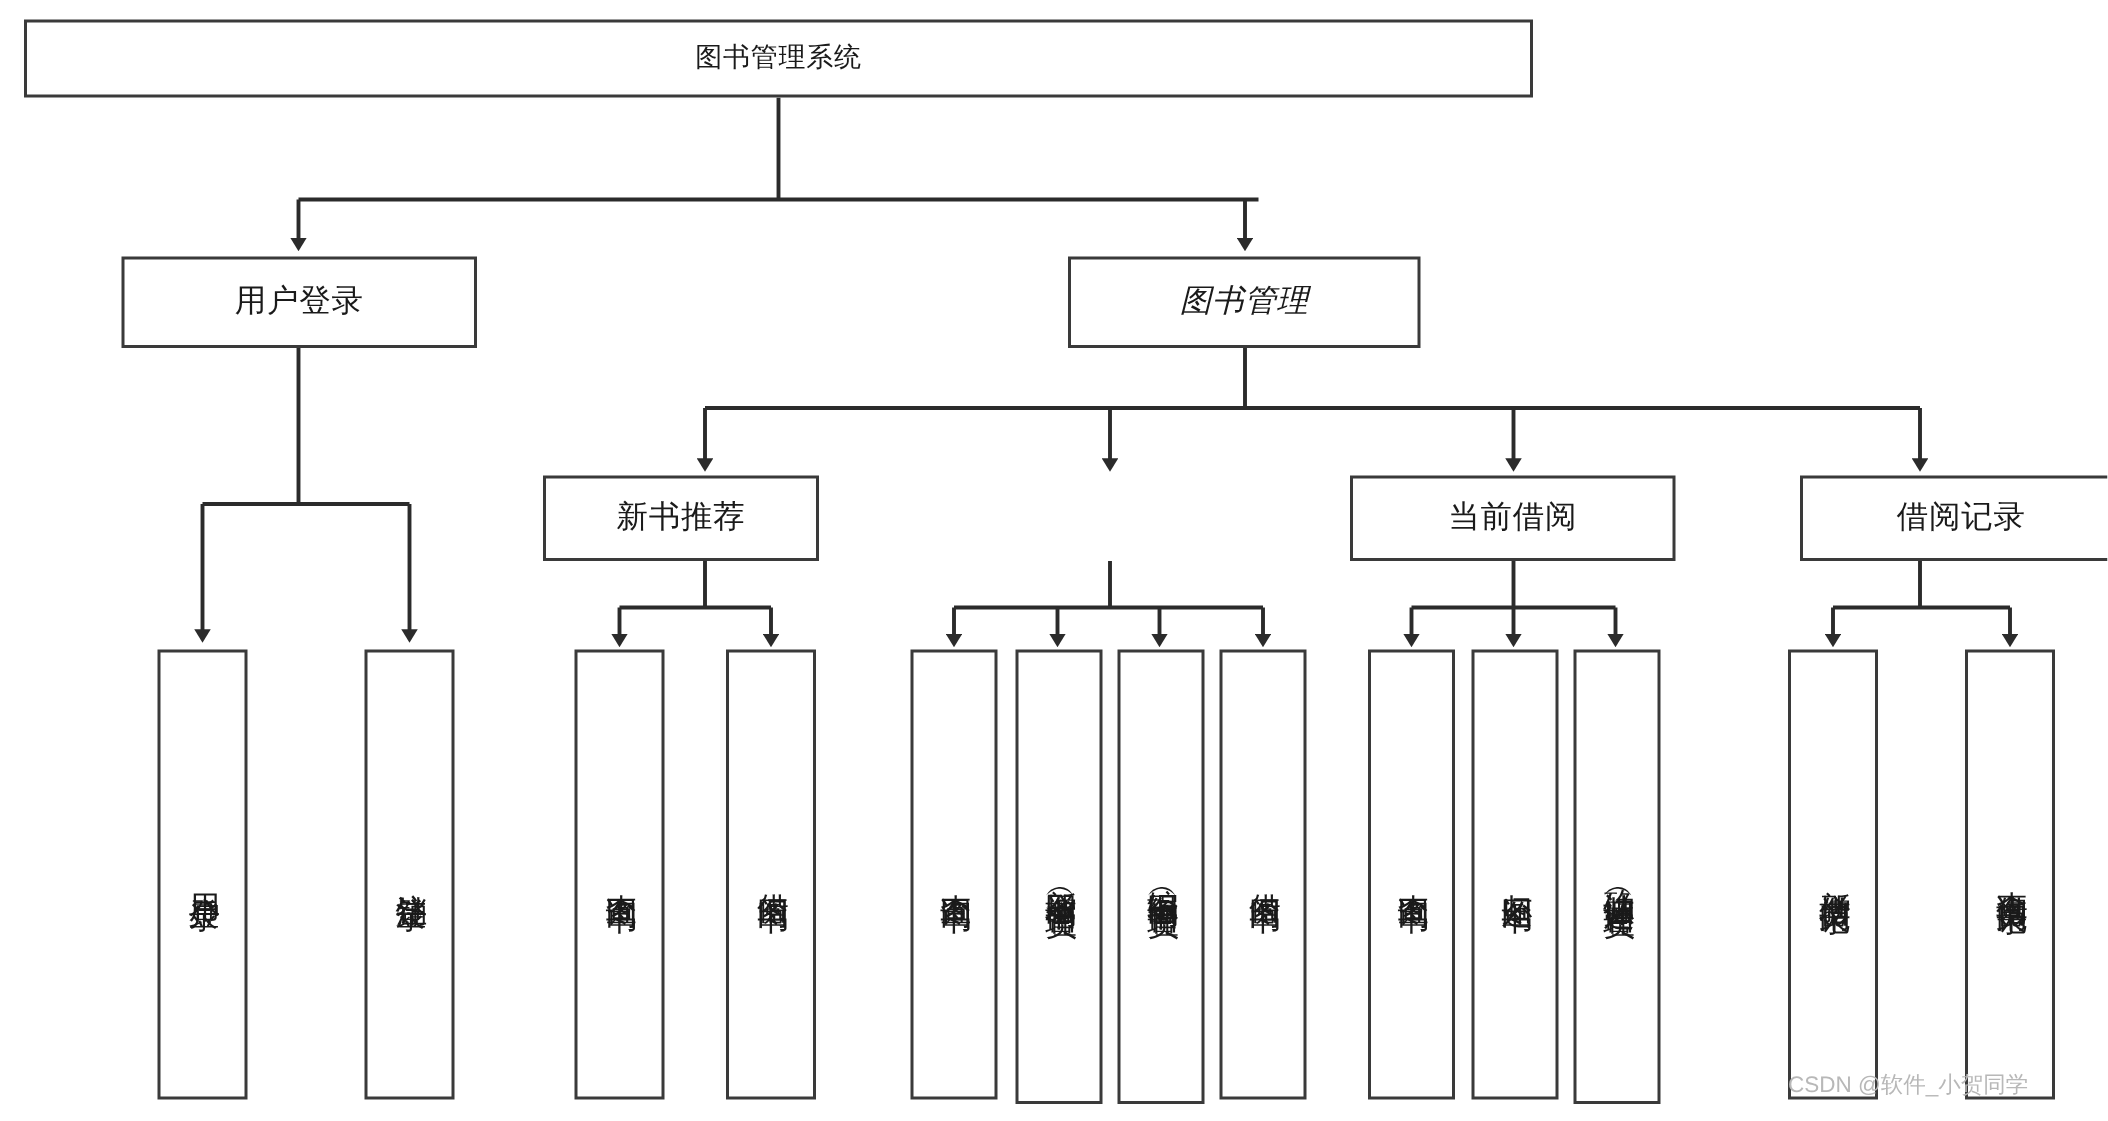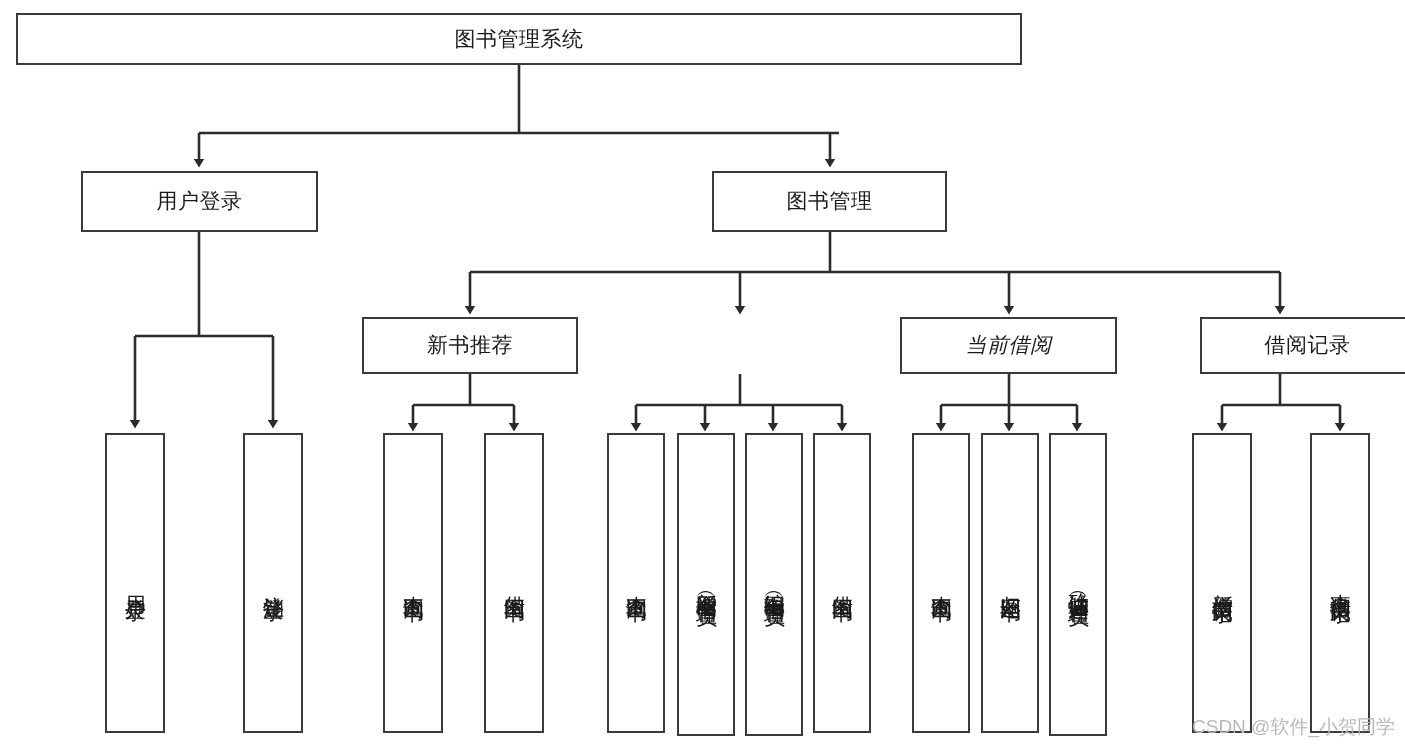--- a/index.html
+++ b/index.html
@@ -40,40 +40,40 @@
     display: block;
     text-align: center;
     line-height: 1.06;
     letter-spacing: 0.5px;
   }
   
   .h-node .node-label {
     writing-mode: horizontal-tb;
     font-size: 21px;
   }
-  .node-root .node-label { font-size: 21px; }
+  .node-root .node-label { font-size: 18px; }
   
   .v-node .node-label {
     writing-mode: vertical-rl;
     text-orientation: upright;
     font-size: 21px;
     line-height: 1.18;
     letter-spacing: 2px;
     height: auto;
   }
   .v-node {
     align-items: center;
     justify-content: center;
     padding: 4px 0;
   }
   .watermark {
     position: absolute;
     left: 1192px;
     top: 714px;
-    font-size: 19px;
+    font-size: 15px;
     color: #b8b8b8;
     white-space: nowrap;
     z-index: 3;
     font-family: "Liberation Sans", "DejaVu Sans", sans-serif;
   }
 </style>
 </head>
 <body>
 
 <div id="canvas">
@@ -129,30 +129,30 @@
   </svg>
 
   <div class="node h-node node-root" style="left:16px; top:13px; width:1006px; height:52px;">
     <span class="node-label">图书管理系统</span>
   </div>
 
   <div class="node h-node" style="left:81px; top:171px; width:237px; height:61px;">
     <span class="node-label">用户登录</span>
   </div>
 
-  <div class="node h-node" style="left:712px; top:171px; width:235px; height:61px;">
+  <div class="node h-node" style="left:712px; top:171px; width:235px; height:61px;font-style:italic;">
     <span class="node-label">图书管理</span>
   </div>
 
-  <div class="node h-node" style="left:362px; top:317px; width:216px; height:57px;">
+  <div class="node h-node" style="left:362px; top:317px; width:184px; height:57px;">
     <span class="node-label">新书推荐</span>
   </div>
 
 
-  <div class="node h-node" style="left:900px; top:317px; width:217px; height:57px;font-style:italic;">
+  <div class="node h-node" style="left:900px; top:317px; width:217px; height:57px;">
     <span class="node-label">当前借阅</span>
   </div>
 
   <div class="node h-node" style="left:1172px; top:317px; width:215px; height:57px;margin-left:28px;">
     <span class="node-label">借阅记录</span>
   </div>
 
   <div class="node v-node" style="left:105px; top:433px; width:60px; height:300px;">
     <span class="node-label">用户登录</span>
   </div>

